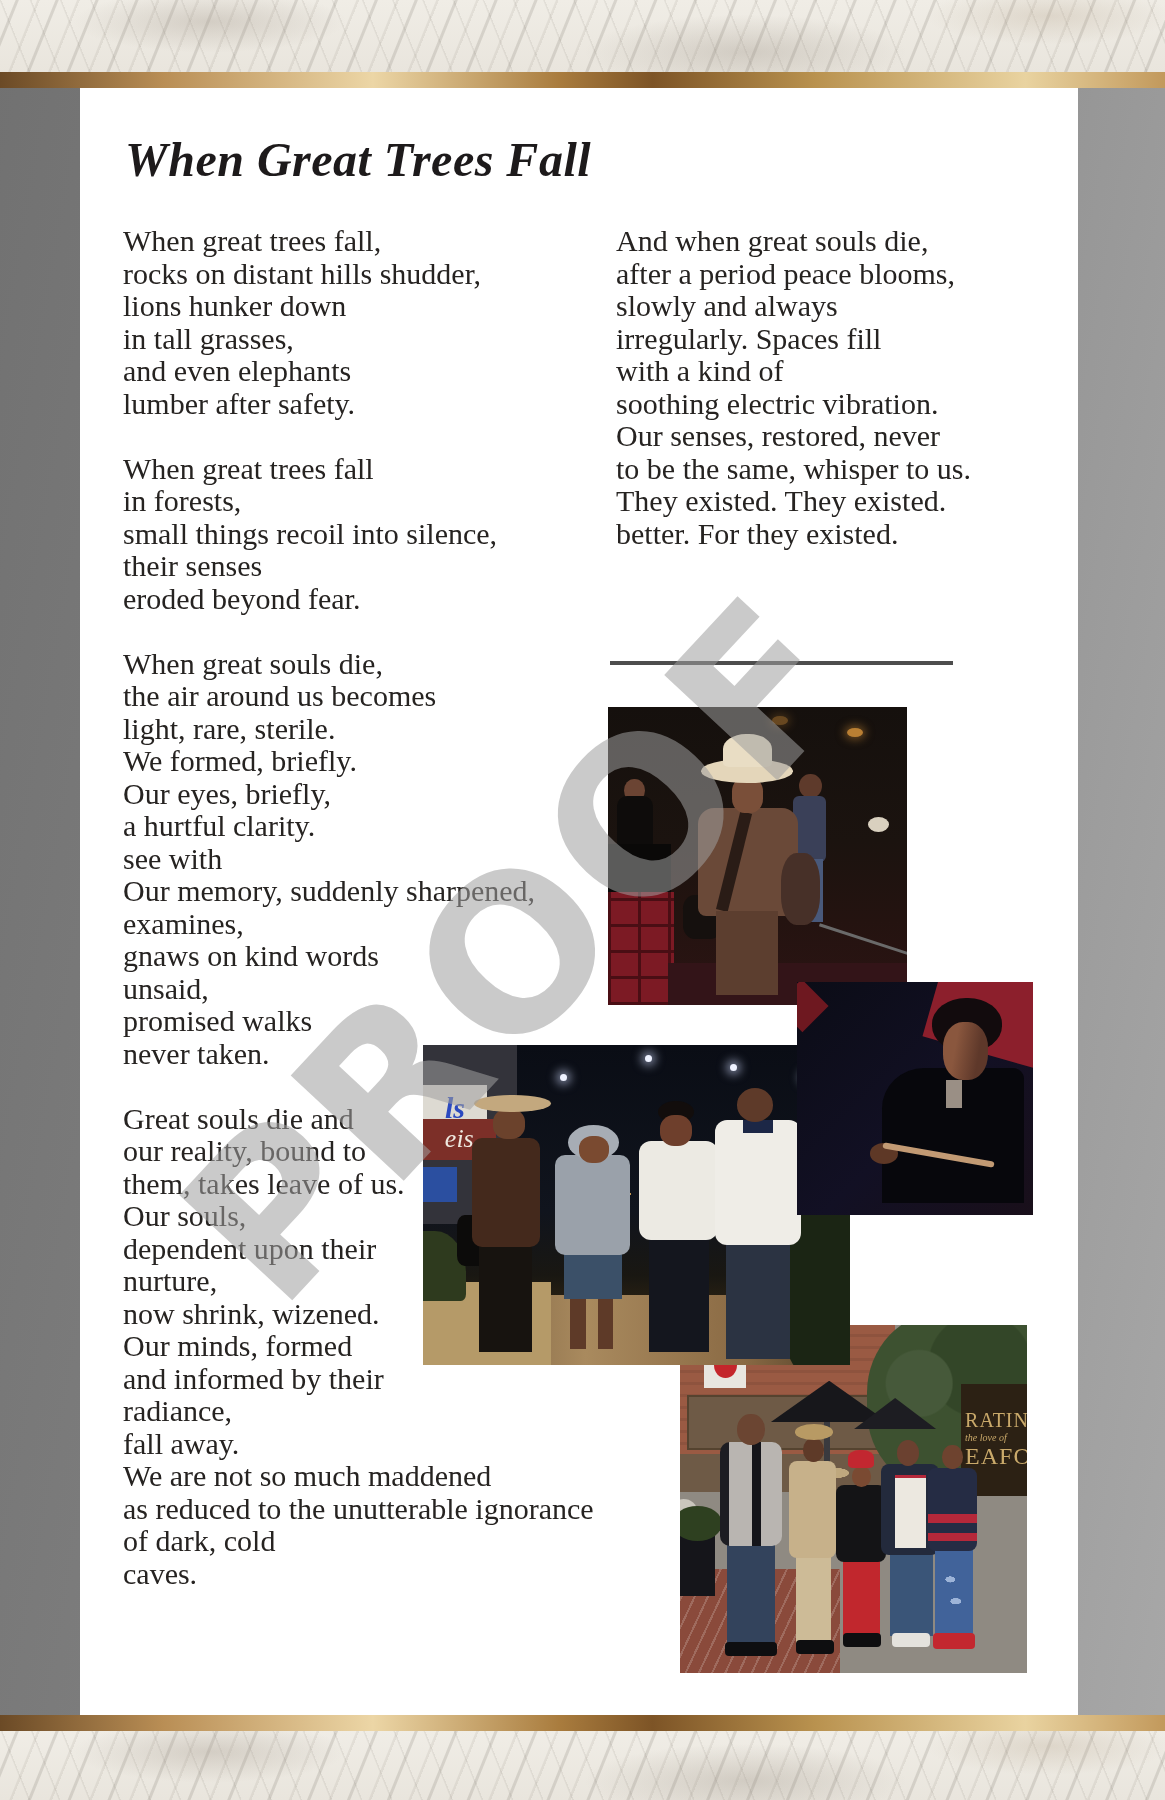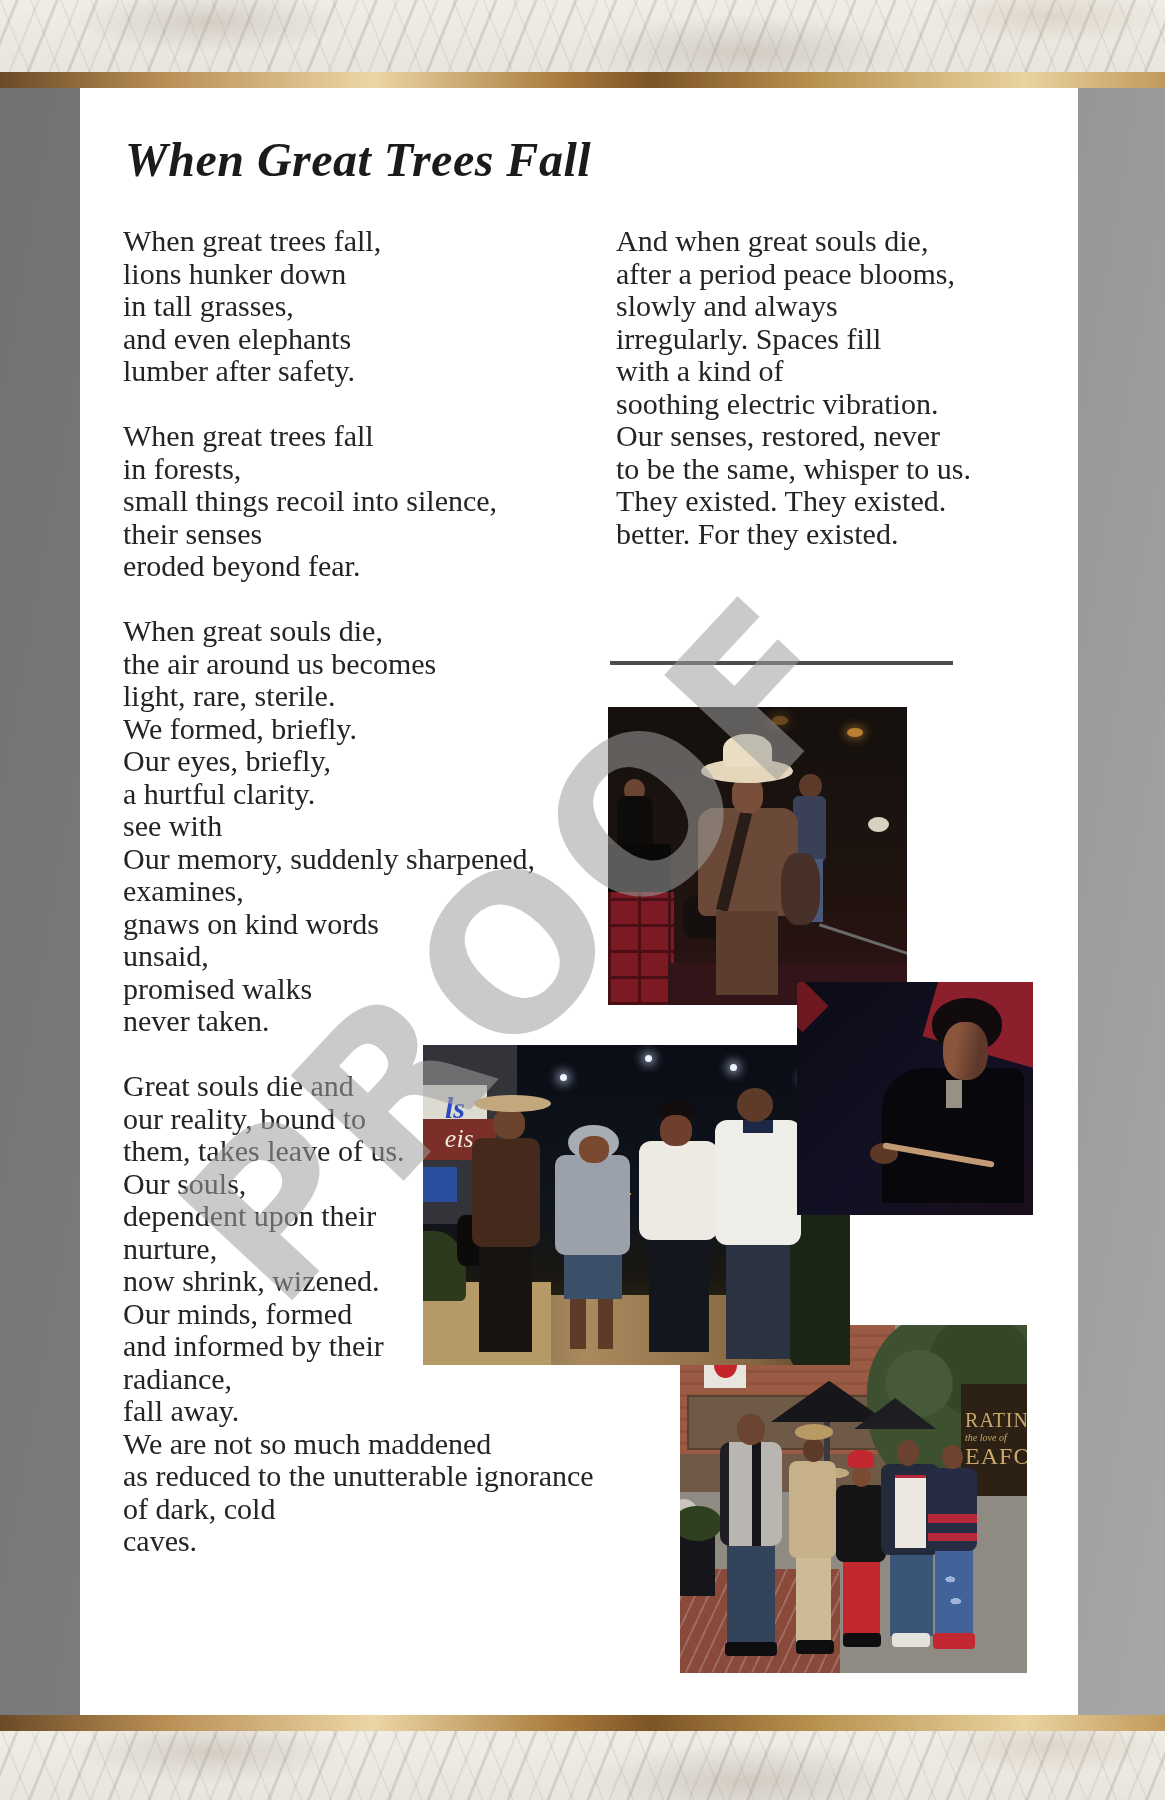--- a/index.html
+++ b/index.html
@@ -172,20 +172,21 @@
 <div class="abs marble marble-bottom"></div>
 <div class="abs goldband gold-bottom"></div>
 
 <div class="abs page">
 
   <div class="abs title">When Great Trees Fall</div>
 
   <div class="abs col col-left">
       <div class="stanza">
         <div class="pline">When great trees fall,</div>
+        <div class="pline">rocks on distant hills shudder,</div>
         <div class="pline">lions hunker down</div>
         <div class="pline">in tall grasses,</div>
         <div class="pline">and even elephants</div>
         <div class="pline">lumber after safety.</div>
       </div>
       <div class="stanza">
         <div class="pline">When great trees fall</div>
         <div class="pline">in forests,</div>
         <div class="pline">small things recoil into silence,</div>
         <div class="pline">their senses</div>

